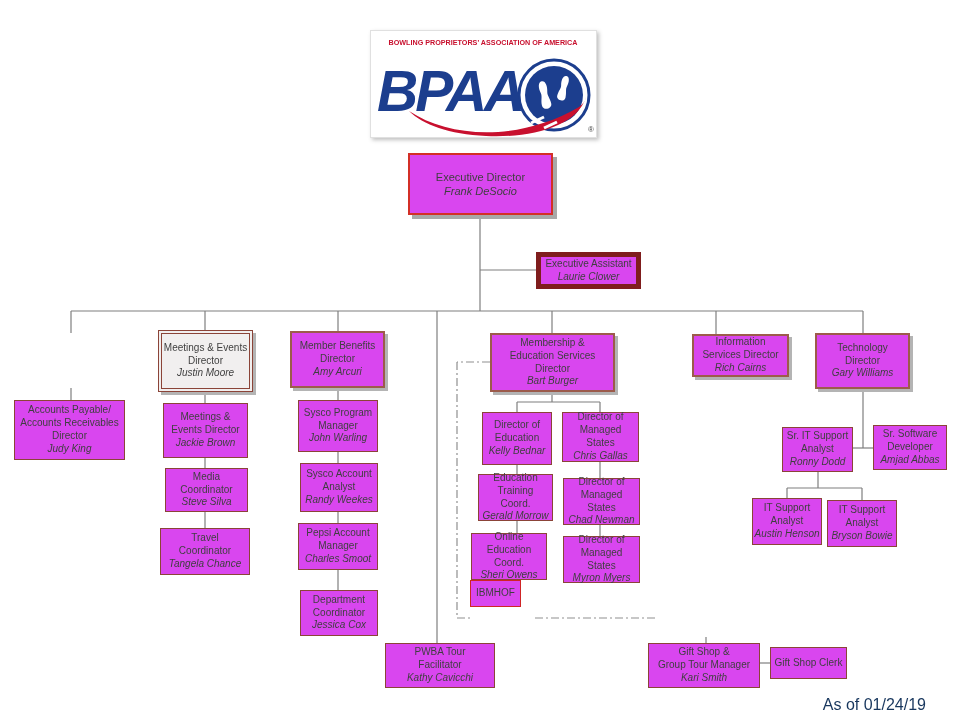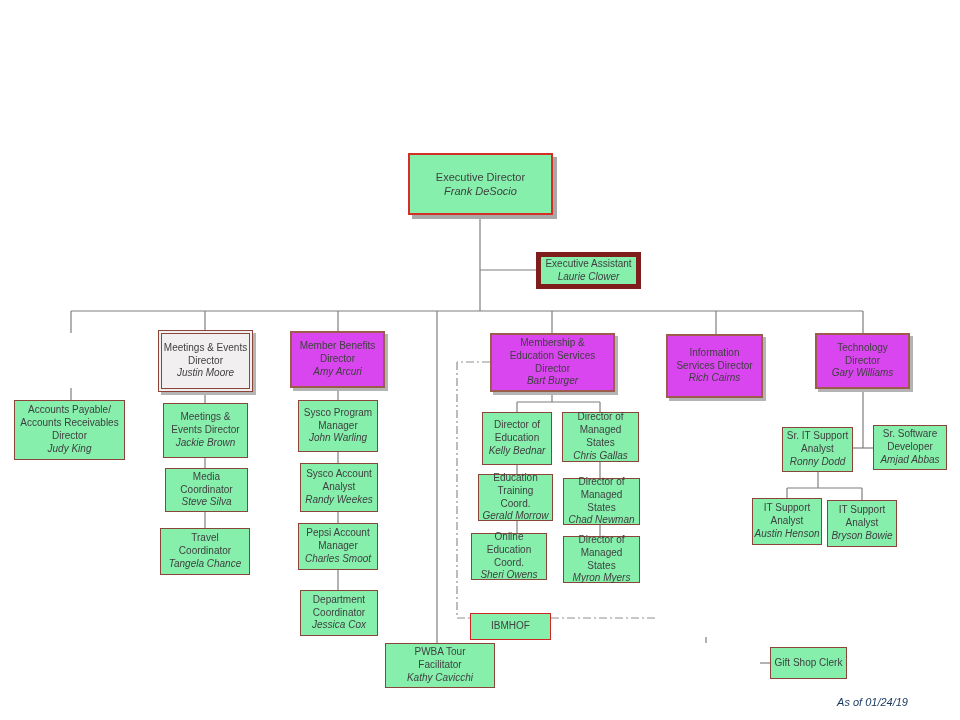--- a/index.html
+++ b/index.html
@@ -5,21 +5,21 @@
   html,body{margin:0;padding:0;background:#ffffff;}
   #canvas{
     position:relative;width:960px;height:720px;background:#ffffff;overflow:hidden;
     font-family:"Liberation Sans",sans-serif;color:#3f3f3f;
   }
   #connectors{position:absolute;left:0;top:0;width:960px;height:720px;}
   .ln{stroke:#7f7f7f;stroke-width:1.2;fill:none;}
   .dd{stroke:#8f8f8f;stroke-width:1.2;fill:none;stroke-dasharray:8 3 2 3;}
 
   .box{
-    position:absolute;box-sizing:border-box;background:#86efac;
+    position:absolute;box-sizing:border-box;background:#d946ef;
     border:1px solid #8b4438;
     display:flex;flex-direction:column;align-items:center;justify-content:center;
     text-align:center;font-size:10px;line-height:1.28;padding:1px 3px;
   }
   .box .t{white-space:pre-line;}
   .box .p{font-style:italic;white-space:nowrap;}
   .box.exec{
     border:2.5px solid #d32f27;font-size:11px;
     box-shadow:4px 4px 0 #a8a8a8;
   }
@@ -35,21 +35,21 @@
   .box.dbl::before{
     content:"";position:absolute;inset:2px;border:1px solid #8b4438;pointer-events:none;
   }
   .box.redthin{border:1.5px solid #cf2525;}
 
   #logo{
     position:absolute;left:370px;top:30px;width:225px;height:106px;background:#fff;
     border:1px solid #e0e0e0;box-shadow:2px 2px 4px rgba(0,0,0,0.25);
   }
   #footer{
-    position:absolute;right:52px;top:696px;font-size:11px;font-style:italic;
+    position:absolute;right:34px;top:696px;font-size:16px;
     color:#17365d;
   }
 </style>
 </head>
 <body>
 
 <div id="canvas">
 
   <svg id="connectors" viewBox="0 0 960 720">
     <line class="ln" x1="480" y1="215" x2="480" y2="311"></line>
@@ -85,20 +85,36 @@
     <line class="ln" x1="787" y1="488" x2="787" y2="498"></line>
     <line class="ln" x1="862" y1="488" x2="862" y2="500"></line>
     <line class="ln" x1="706" y1="637" x2="706" y2="643"></line>
     <line class="ln" x1="760" y1="663" x2="770" y2="663"></line>
     <line class="dd" x1="490" y1="362" x2="457" y2="362"></line>
     <line class="dd" x1="457" y1="362" x2="457" y2="618"></line>
     <line class="dd" x1="457" y1="618" x2="470" y2="618"></line>
     <line class="dd" x1="535" y1="618" x2="655" y2="618"></line>
   </svg>
 
+  <div id="logo">
+    <svg viewBox="0 0 225 106" width="225" height="106">
+      <text x="112" y="14" text-anchor="middle" font-size="7.2" font-weight="bold" fill="#c8102e" font-family="Liberation Sans,sans-serif">BOWLING PROPRIETORS' ASSOCIATION OF AMERICA</text>
+      <circle cx="183" cy="64" r="35" fill="#ffffff" stroke="#1c3e8e" stroke-width="3"></circle>
+      <circle cx="183" cy="64" r="29" fill="#1c3e8e"></circle>
+      <g fill="#ffffff">
+        <path transform="translate(174,66) rotate(-12) scale(0.95)" d="M0,-17 C4,-17 5,-11 3.5,-5 C2.5,-1 5,2 5,8 C5,14 -5,14 -5,8 C-5,2 -2.5,-1 -3.5,-5 C-5,-11 -4,-17 0,-17 Z"></path>
+        <path transform="translate(192,59) rotate(14) scale(0.85)" d="M0,-17 C4,-17 5,-11 3.5,-5 C2.5,-1 5,2 5,8 C5,14 -5,14 -5,8 C-5,2 -2.5,-1 -3.5,-5 C-5,-11 -4,-17 0,-17 Z"></path>
+      </g>
+      <path fill="#c8102e" d="M38,80 C80,108 150,110 208,76 C212,73 214,70 215,66 C206,96 160,107 115,105 C78,103 52,94 38,80 Z"></path>
+      <path d="M160,92 l13,-6" stroke="#ffffff" stroke-width="3" fill="none"></path>
+      <path d="M173,97 l13,-6" stroke="#ffffff" stroke-width="3" fill="none"></path>
+      <text x="6" y="80" font-size="57" font-weight="bold" font-style="italic" letter-spacing="-3" fill="#1c3e8e" font-family="Liberation Sans,sans-serif">BPAA</text>
+      <text x="217" y="101" font-size="8" fill="#444444" font-family="Liberation Sans,sans-serif">®</text>
+    </svg>
+  </div>
 
   <div class="box exec" style="left:408px;top:153px;width:145px;height:62px">
     <div class="t">Executive Director</div>
     <div class="p">Frank DeSocio</div>
   </div>
 
   <div class="box gray" style="left:536px;top:252px;width:105px;height:37px">
     <div class="t">Executive Assistant</div>
     <div class="p">Laurie Clower</div>
   </div>
@@ -116,21 +132,21 @@
     <div class="p">Amy Arcuri</div>
   </div>
 
   <div class="box lvl2" style="left:490px;top:333px;width:125px;height:59px">
     <div class="t">Membership &amp;
 Education Services
 Director</div>
     <div class="p">Bart Burger</div>
   </div>
 
-  <div class="box lvl2" style="left:666px;top:334px;width:97px;height:64px">
+  <div class="box lvl2" style="left:692px;top:334px;width:97px;height:43px">
     <div class="t">Information
 Services Director</div>
     <div class="p">Rich Cairns</div>
   </div>
 
   <div class="box lvl2" style="left:815px;top:333px;width:95px;height:56px">
     <div class="t">Technology
 Director</div>
     <div class="p">Gary Williams</div>
   </div>
@@ -219,21 +235,21 @@
 Coord.</div>
     <div class="p">Sheri Owens</div>
   </div>
 
   <div class="box" style="left:563px;top:536px;width:77px;height:47px">
     <div class="t">Director of
 Managed States</div>
     <div class="p">Myron Myers</div>
   </div>
 
-  <div class="box redthin" style="left:470px;top:613px;width:81px;height:27px">
+  <div class="box redthin" style="left:470px;top:580px;width:51px;height:27px">
     <div class="t">IBMHOF</div>
   </div>
 
   <div class="box" style="left:782px;top:427px;width:71px;height:45px">
     <div class="t">Sr. IT Support
 Analyst</div>
     <div class="p">Ronny Dodd</div>
   </div>
 
   <div class="box" style="left:873px;top:425px;width:74px;height:45px">
@@ -248,19 +264,24 @@
     <div class="p">Austin Henson</div>
   </div>
 
   <div class="box" style="left:827px;top:500px;width:70px;height:47px">
     <div class="t">IT Support
 Analyst</div>
     <div class="p">Bryson Bowie</div>
   </div>
 
 
+  <div class="box" style="left:648px;top:643px;width:112px;height:45px">
+    <div class="t">Gift Shop &amp;
+Group Tour Manager</div>
+    <div class="p">Kari Smith</div>
+  </div>
 
   <div class="box" style="left:770px;top:647px;width:77px;height:32px">
     <div class="t">Gift Shop Clerk</div>
   </div>
 
   <div id="footer">As of 01/24/19</div>
 </div>
 
 </body></html>

